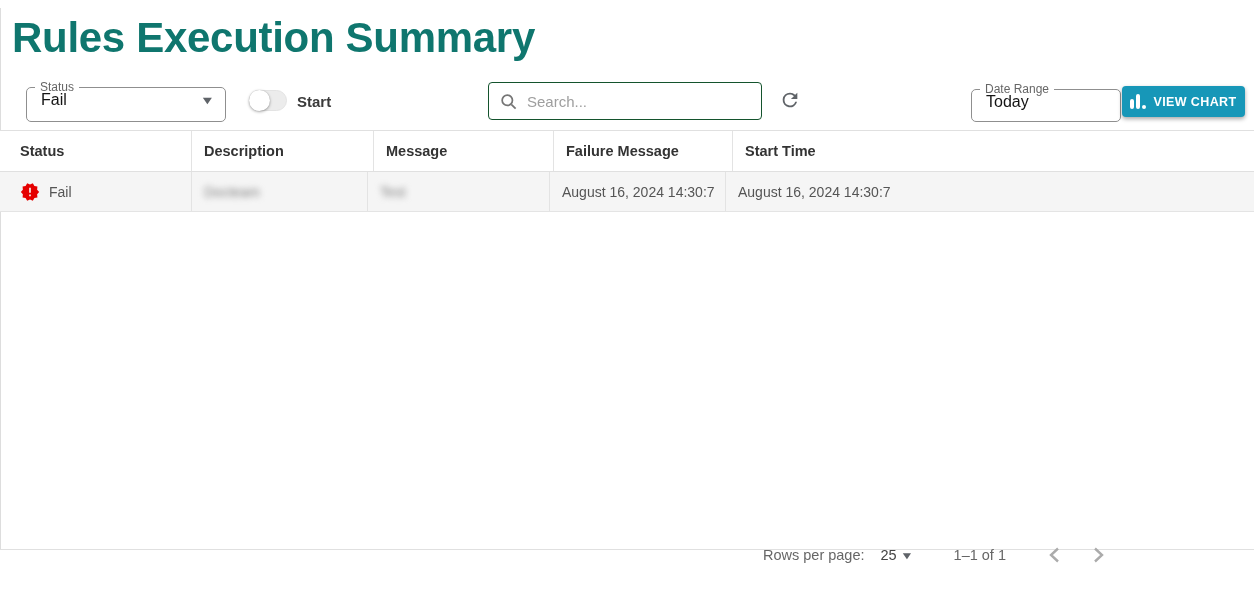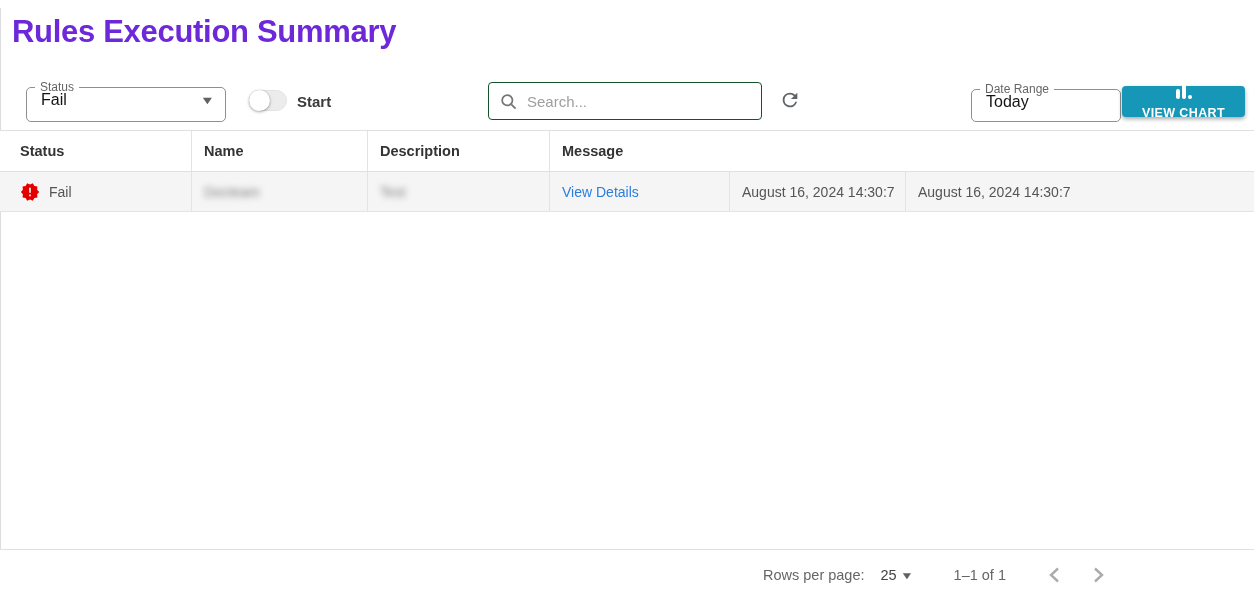--- a/index.html
+++ b/index.html
@@ -10,21 +10,21 @@
     position: relative; overflow: hidden;
     color: #333;
   }
   .app-left-border {
     position: absolute; left: 0; top: 8px; width: 1px; height: 541px;
     background: #ddd;
   }
   
   .page-title {
     position: absolute; left: 12px; top: 14px;
-    font-size: 31px; font-weight: 700; color: #6d28d9;
+    font-size: 42px; font-weight: 700; color: #0f766e;
     letter-spacing: -0.3px;
   }
   
   .field-outlined {
     position: absolute; border: 1px solid #8f8f8f; border-radius: 5px;
     background: #fff; padding: 0 0 6px 0;
   }
   .field-outlined legend {
     font-size: 12px; color: #666; margin-left: 8px; padding: 0 5px;
     line-height: 12px;
@@ -72,21 +72,20 @@
   }
 
   .view-chart-btn {
     position: absolute; left: 1122px; top: 86px; width: 123px; height: 31px;
     background: #1797b8; color: #fff; border: none; border-radius: 4px;
     display: flex; align-items: center; justify-content: center; gap: 7px;
     font-family: "Liberation Sans", sans-serif;
     font-size: 12.5px; font-weight: 700; letter-spacing: 0.4px;
     box-shadow: 0 2px 4px rgba(0,0,0,0.35);
     cursor: pointer;
-    flex-direction: column;
   }
   .bar-chart-icon { display: flex; align-items: flex-end; gap: 2px; height: 15px; }
   .bar-chart-icon .bar { width: 4px; background: #fff; border-radius: 2px; }
   .bar-chart-icon .bar.b1 { height: 10px; }
   .bar-chart-icon .bar.b2 { height: 15px; }
   .bar-chart-icon .bar.b3 { height: 4px; }
 
   
   .results-table { position: absolute; left: 0; top: 130px; width: 1254px; }
   .thead, .trow { display: flex; width: 1254px; }
@@ -105,21 +104,21 @@
   .thead .cell { font-size: 14.5px; font-weight: 700; color: #333; }
   .trow .cell { font-size: 14px; color: #555; }
   .status-cell-content { display: flex; align-items: center; gap: 9px; }
   .error-badge-icon { width: 20px; height: 20px; flex-shrink: 0; }
   .redacted { filter: blur(3px); color: #818181; }
   .details-link { color: #2b7de0; text-decoration: none; cursor: pointer; font-size: 14px; }
   .footer-divider { position: absolute; left: 0; top: 549px; width: 1254px; height: 1px; background: #e0e0e0; }
 
   
   .pagination {
-    position: absolute; left: 0; top: 550px; width: 1126px; height: 50px;
+    position: absolute; left: 0; top: 530px; width: 1126px; height: 50px;
     display: flex; align-items: center; justify-content: flex-end;
     padding-right: 14px; font-size: 14.5px; color: #666;
   }
   .rows-per-page-label { color: #666; }
   .rows-per-page-select {
     display: flex; align-items: center; gap: 5px; margin-left: 16px;
     cursor: pointer; color: #444;
   }
   .rows-per-page-select .select-caret { font-size: 10px; }
   .range-label { margin-left: 42px; color: #666; }
@@ -181,44 +180,42 @@
     <span class="bar b1"></span>
       <span class="bar b2"></span>
       <span class="bar b3"></span>
   </span>
   <span>VIEW CHART</span>
 </button>
 
 <div class="results-table">
   <div class="thead">
     <div class="cell c0">Status</div>
-    <div class="cell c1">Name</div>
     <div class="cell c2">Description</div>
     <div class="cell c3">Message</div>
+    <div class="cell c4">Failure Message</div>
+    <div class="cell c5">Start Time</div>
   </div>
   <div class="trow">
     <div class="cell c0">
       <span class="status-cell-content">
         <span class="error-badge-icon">
           <svg width="20" height="20" viewBox="0 0 24 24" fill="#e50000" fill-rule="evenodd">
             <path d="M23 12l-2.44-2.79.34-3.69-3.61-.82-1.89-3.2L12 2.96 8.6 1.5 6.71 4.69 3.1 5.5l.34 3.7L1 12l2.44 2.79-.34 3.7 3.61.82L8.6 22.5l3.4-1.47 3.4 1.46 1.89-3.19 3.61-.82-.34-3.69L23 12zm-10 5h-2v-2h2v2zm0-4h-2V7h2v6z"></path>
           </svg>
         </span>
         <span>Fail</span>
       </span>
     </div>
     <div class="cell c1">
       <span class="redacted">Docteam</span>
     </div>
     <div class="cell c2">
       <span class="redacted">Test</span>
     </div>
-    <div class="cell c3">
-      <a class="details-link">View Details</a>
-    </div>
     <div class="cell c5">August 16, 2024 14:30:7</div>
     <div class="cell c6">August 16, 2024 14:30:7</div>
   </div>
 </div>
 
 <div class="footer-divider"></div>
 
 <div class="pagination">
   <span class="rows-per-page-label">Rows per page:</span>
   <span class="rows-per-page-select">

